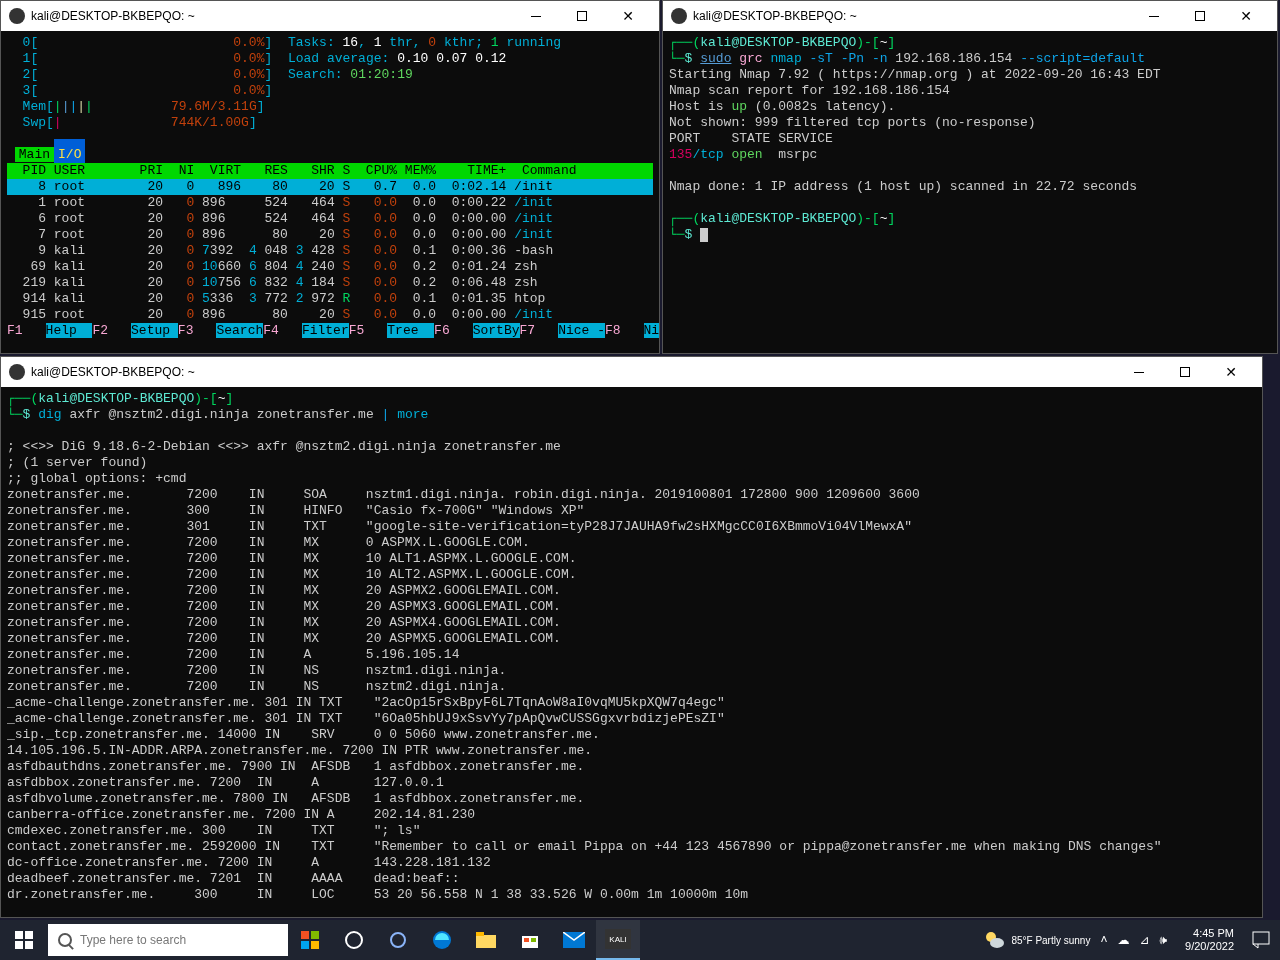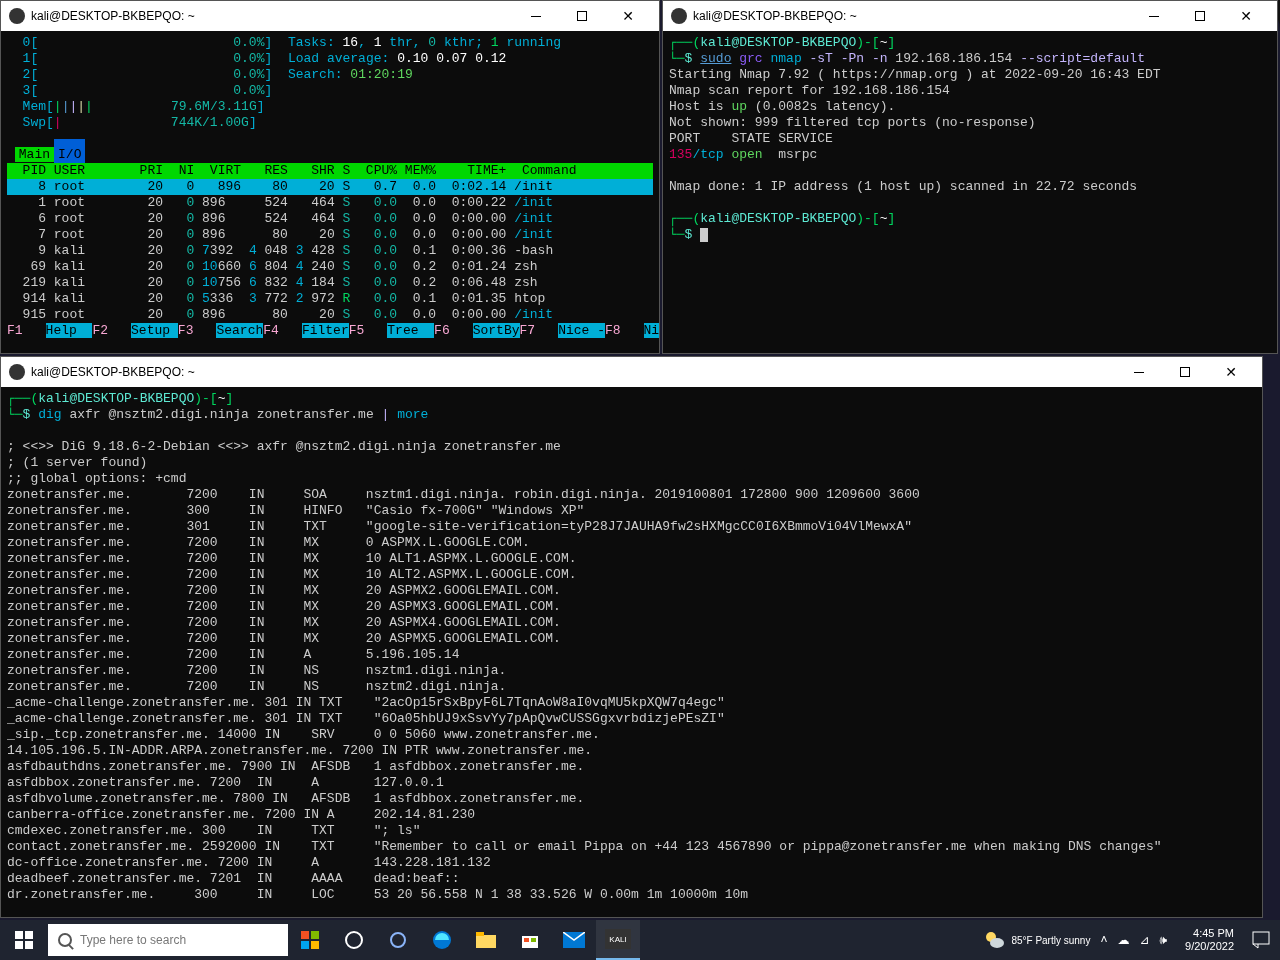--- a/index.html
+++ b/index.html
@@ -1,39 +1,39 @@
 <!DOCTYPE html>
 <html><head>
 <meta charset="utf-8">
 <style>
 * { margin:0; padding:0; box-sizing:border-box; }
 body { font-family:"Consolas","Courier New",monospace; font-size:12px; background:#111; width:1280px; height:960px; overflow:hidden; position:relative; }
-.desktop { width:1280px; height:960px; position:relative; background:#1a1a2e;border-radius:30px; }
+.desktop { width:1280px; height:960px; position:relative; background:#1a1a2e; }
 .window { position:absolute; background:#0c0c0c; border:1px solid #555; display:flex; flex-direction:column; }
 .titlebar { background:#fff; color:#000; height:30px; display:flex; align-items:center; padding:0 8px; font-family:"Segoe UI",sans-serif; font-size:12px; }
 .titlebar .tux { width:16px; height:16px; background:#333; border-radius:50%; margin-right:6px; position:relative; }
 .titlebar .title { flex:1; }
 .titlebar .winbtns { display:flex; }
 .titlebar .winbtn { width:46px; height:30px; display:flex; align-items:center; justify-content:center; color:#000; cursor:pointer; }
 .term { flex:1; padding:4px 6px; color:#ccc; font-size:13px; line-height:16px; overflow:hidden; white-space:pre; }
 .c-cyan { color:#00afd7; }
 .c-blue { color:#569cd6; }
 .c-green { color:#00d75f; }
 .c-yellow { color:#dcdcaa; }
 .c-red { color:#d7005f; }
 .c-white { color:#fff; }
-.c-grey { color:#14b8a6; }
-.c-magenta { color:#c4b5fd; }
+.c-grey { color:#c2410c; }
+.c-magenta { color:#0ea5e9; }
 .c-brightgreen { color:#5fd75f; }
-.c-orange { color:#8b5cf6; }
+.c-orange { color:#f9a8d4; }
 .htop-header-row { background:#00d700; color:#000; display:inline-block; width:100%; }
 .htop-sel { background:#00afd7; color:#000; display:inline-block; width:100%;}
 .htop-fn { color:#f9a8d4; }
 .htop-lbl { background:#00afd7; color:#000;margin-left:23px; }
-.tab-active { background:#005fd7; color:#000000; padding:8px 4px; }
+.tab-active { background:#005fd7; color:#fde047; padding:8px 4px; }
 .tab-inactive { background:#00d700; color:#000; padding:0 4px; }
 .prompt-open { color:#00d75f; }
 .prompt-user { color:#5eead4; }
 .cursor { background:#ccc; color:#000; display:inline-block; width:8px; height:14px; vertical-align:text-bottom;}
 .taskbar { position:absolute; bottom:0; left:0; right:0; height:40px; background:#1f2430; display:flex; align-items:center; color:#fff; font-family:"Segoe UI",sans-serif; font-size:12px; }
 .start { width:48px; height:40px; display:flex; align-items:center; justify-content:center; }
 .start-grid { width:18px; height:18px; display:grid; grid-template-columns:1fr 1fr; grid-template-rows:1fr 1fr; gap:2px; }
 .start-grid span { background:#fff;}
 .searchbox { width:240px; height:32px; background:#fff; color:#777; display:flex; align-items:center; padding:0 10px; gap:8px; }
 .search-icon { width:14px; height:14px; border:2px solid #555; border-radius:50%; position:relative; }

